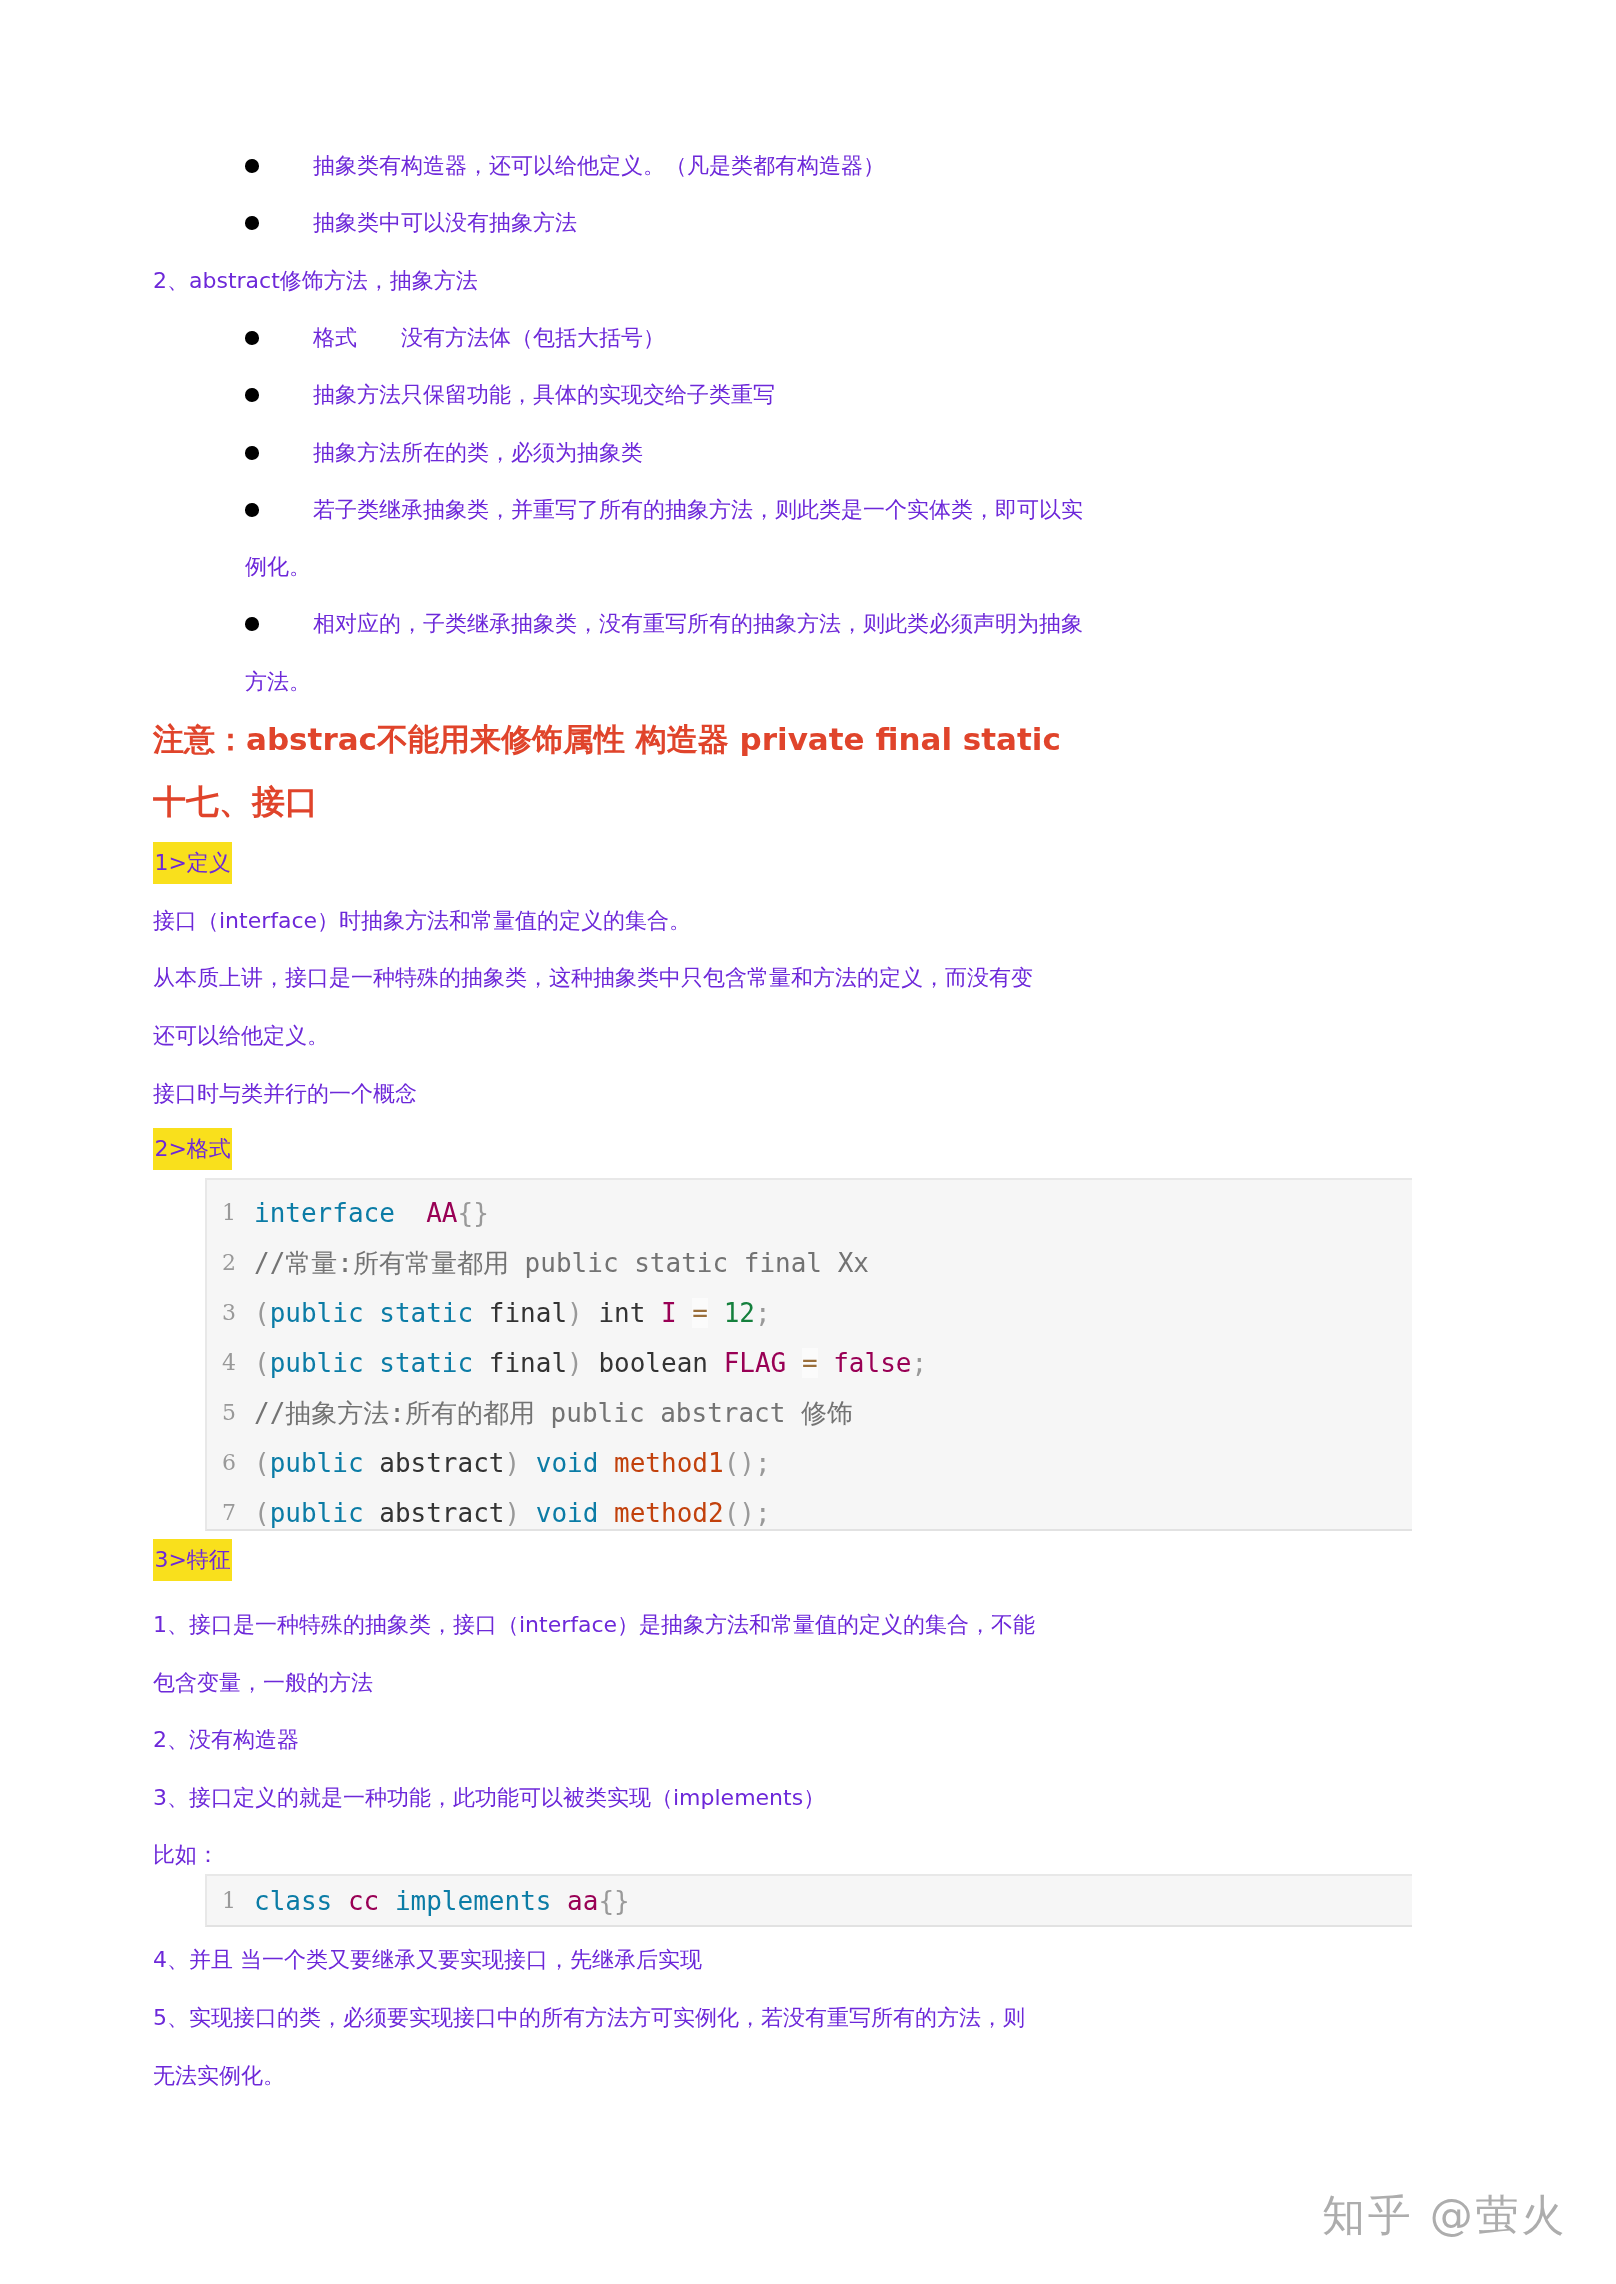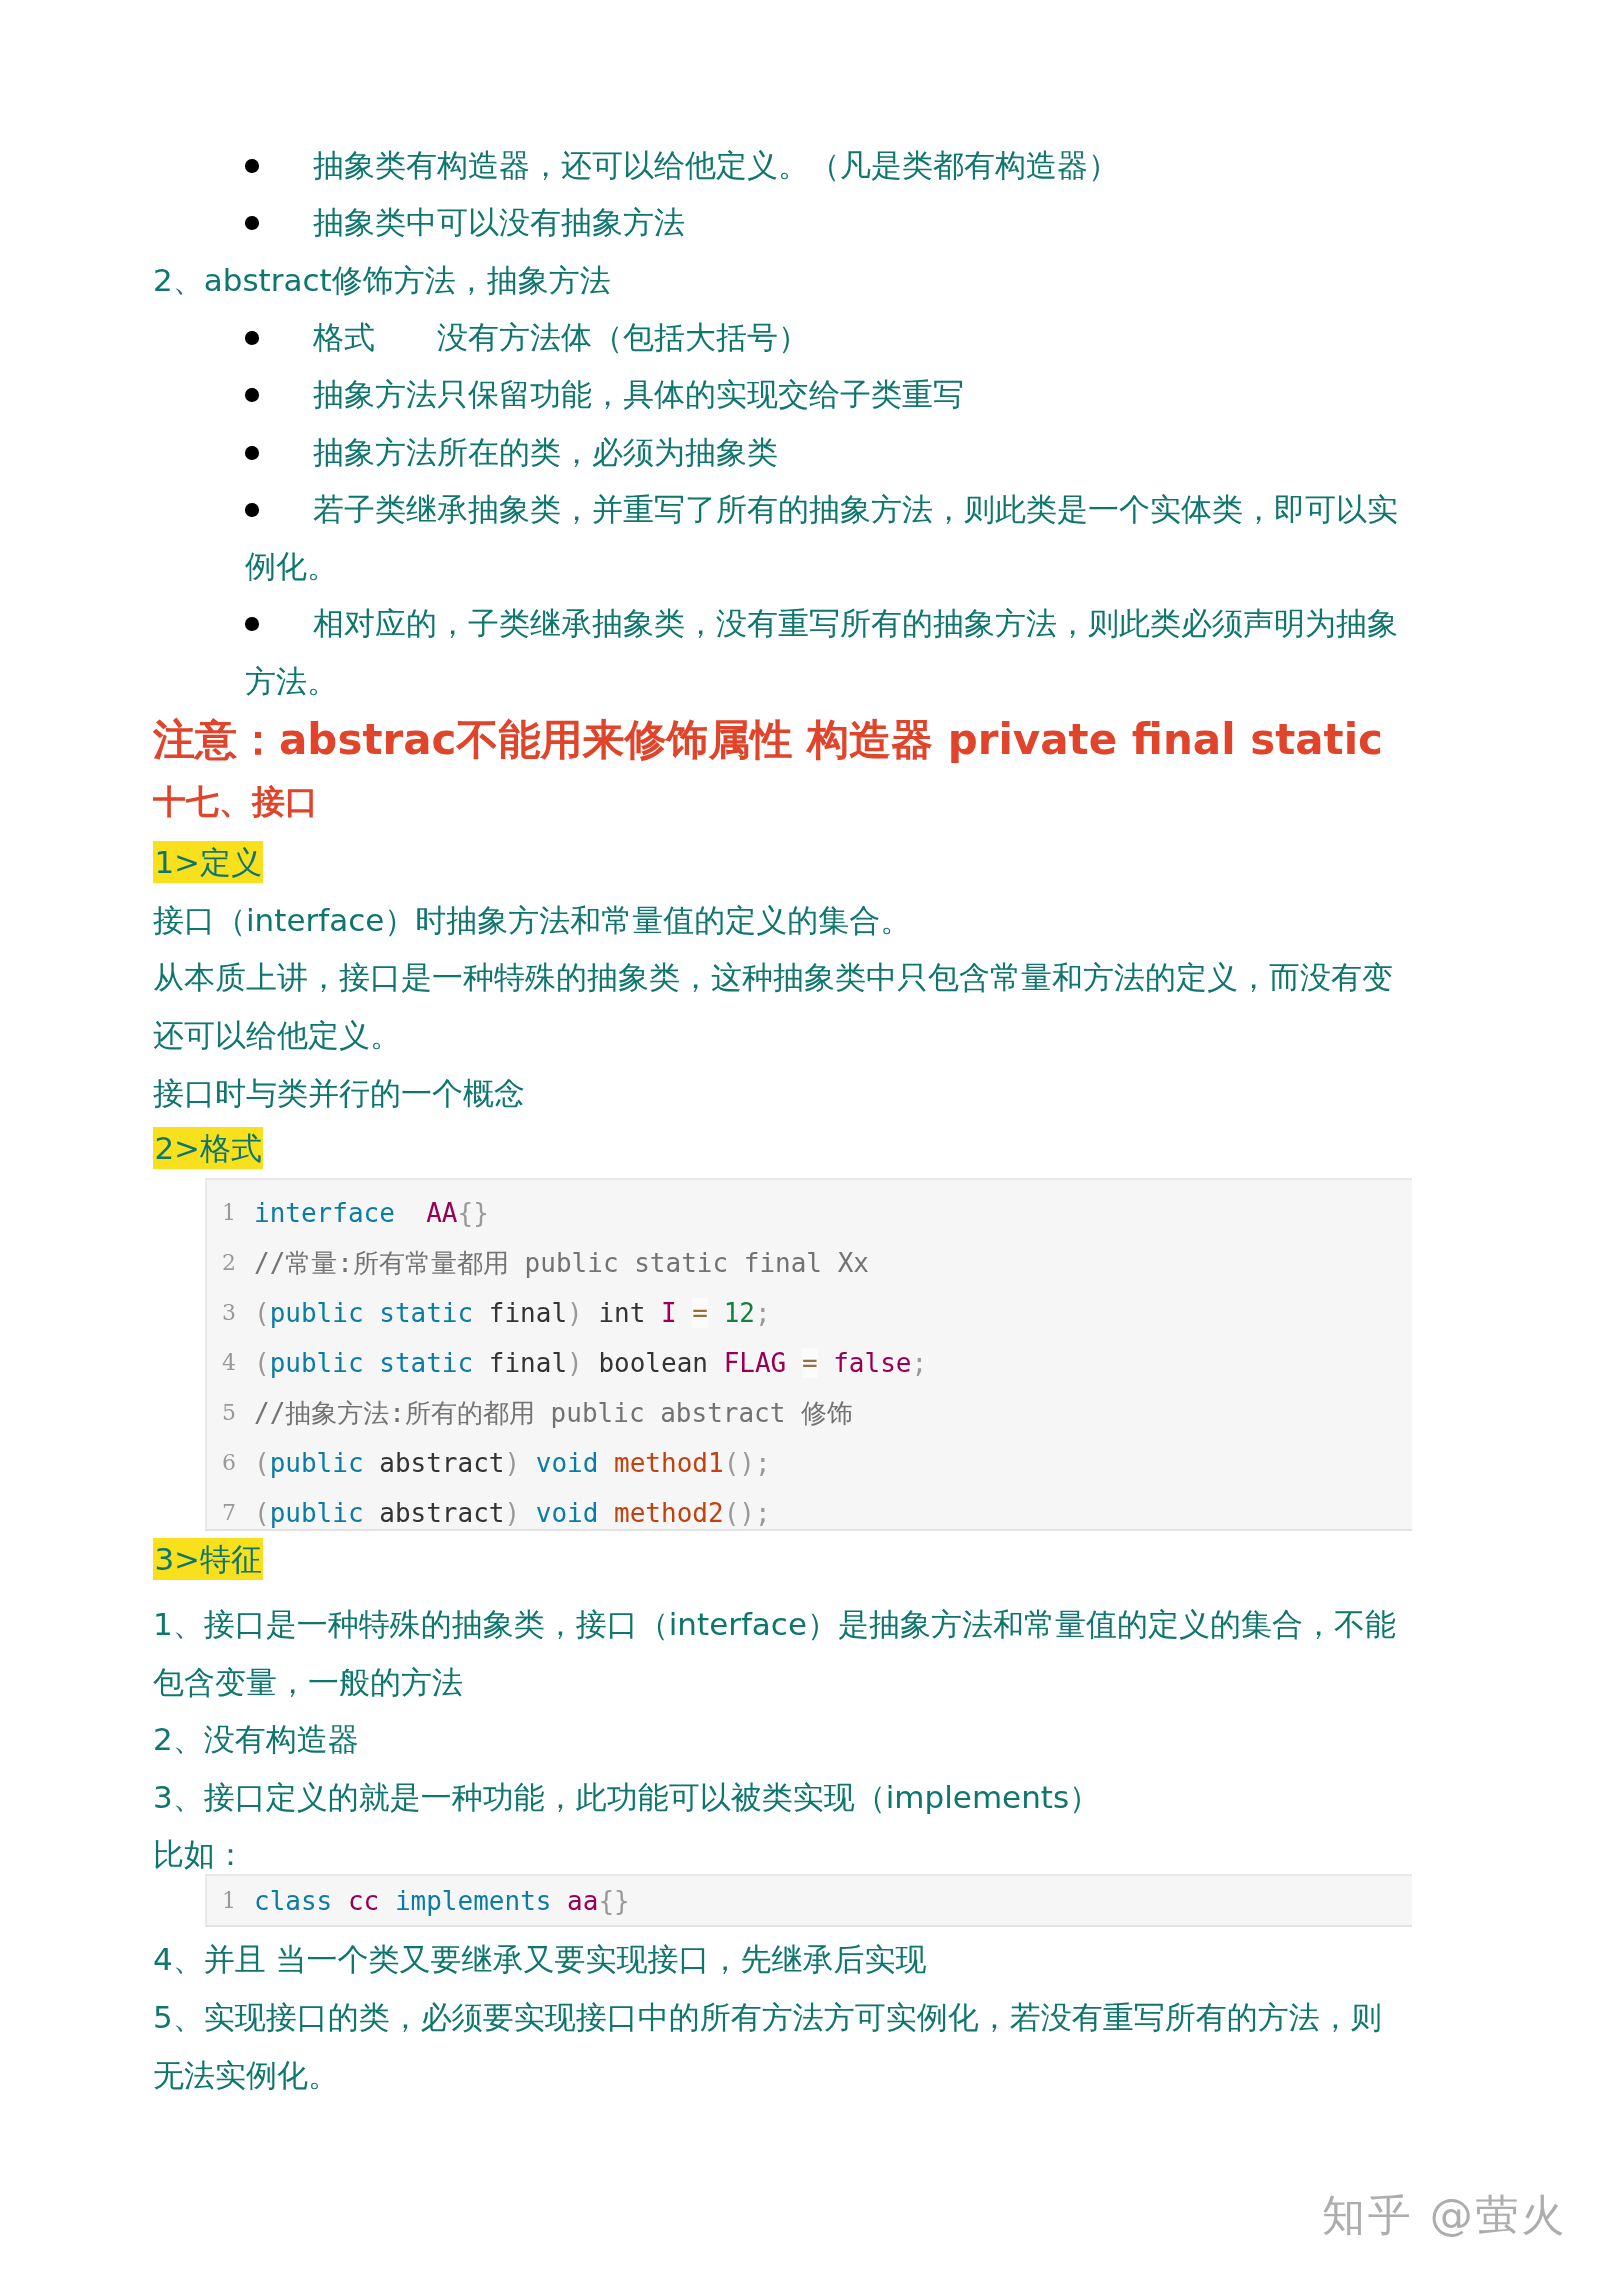--- a/index.html
+++ b/index.html
@@ -3,32 +3,32 @@
 <meta charset="utf-8">
 <style>
   html, body { margin: 0; padding: 0; background: #ffffff; }
   body {
     width: 1617px; height: 2284px; position: relative; overflow: hidden;
     font-family: "DejaVu Sans", "Liberation Sans", sans-serif;
     color: #111111;
   }
   .line {
     position: absolute; left: 153px;
-    font-size: 31px; line-height: 57px; height: 57px;
-    white-space: nowrap; color: #0f766e;
+    font-size: 22px; line-height: 57px; height: 57px;
+    white-space: nowrap; color: #6d28d9;
   }
   .bullet-row { left: 245px; }
   .bullet-dot {
     position: absolute; left: 0; top: 22.4px;
     width: 13.6px; height: 13.6px; border-radius: 50%; background: #000;
   }
   .bullet-text { position: absolute; left: 68px; top: 0; }
   .wrap-line { left: 245px; }
   .note {
-    color: #e0442b; font-weight: bold; font-size: 42px;
+    color: #e0442b; font-weight: bold; font-size: 31px;
   }
   .heading {
     position: absolute; left: 153px; top: 773px;
     font-size: 33px; line-height: 57px; font-weight: bold; color: #e0442b;
     white-space: nowrap;
   }
   .hl {
     background: #f9e01c; display: inline-block; line-height: 42px; padding: 0 1.4px;
   }
   .code-block {

